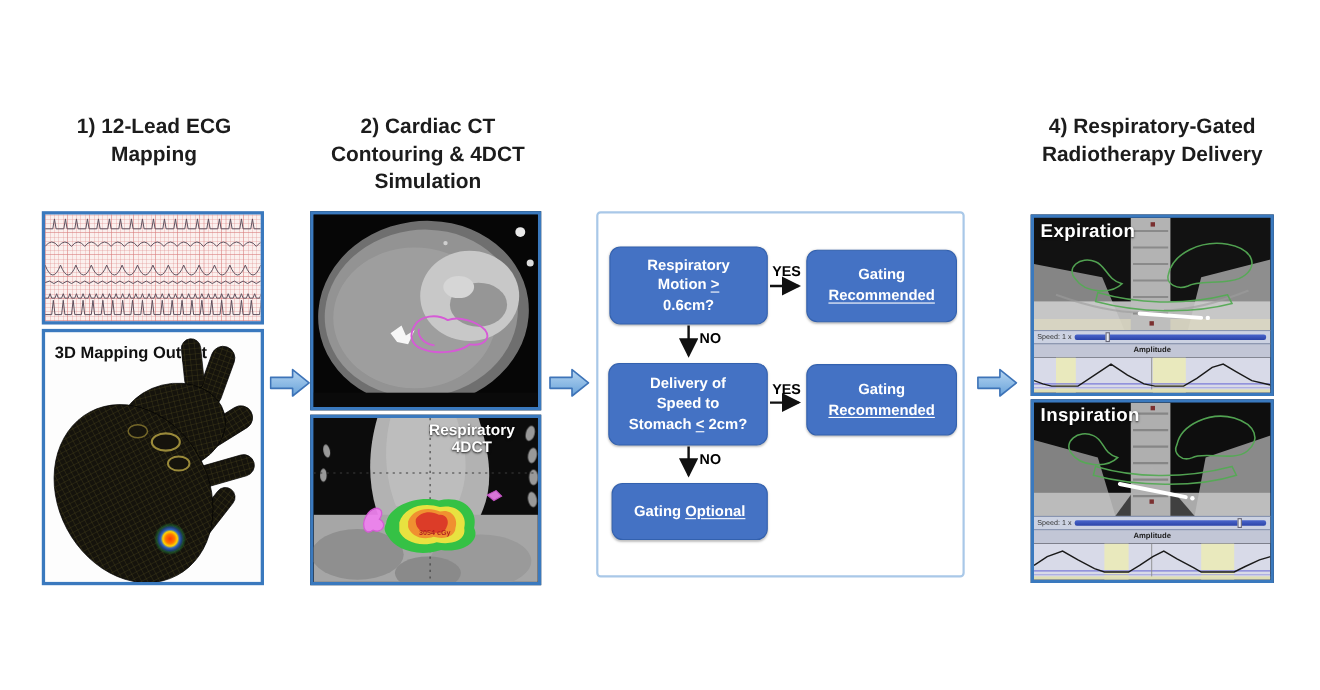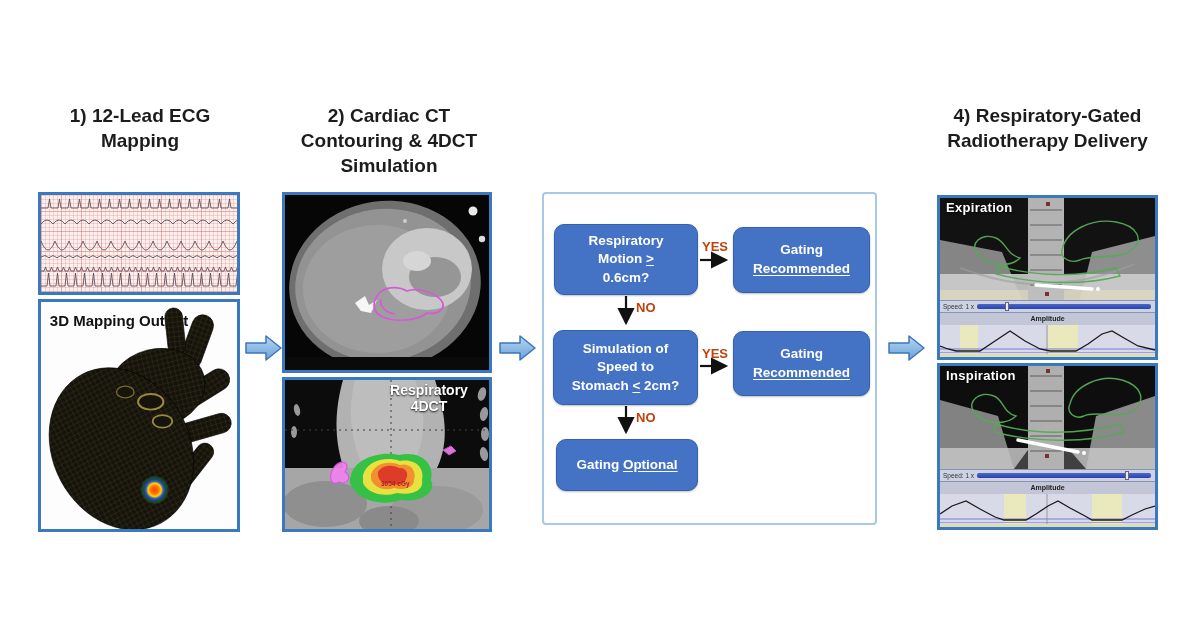--- a/index.html
+++ b/index.html
@@ -22,41 +22,41 @@
       repeating-linear-gradient(90deg,rgba(219,128,128,.28) 0 1px,transparent 1px 4px),
       repeating-linear-gradient(0deg,rgba(205,95,95,.35) 0 1px,transparent 1px 20px),
       repeating-linear-gradient(90deg,rgba(205,95,95,.35) 0 1px,transparent 1px 20px);}
   #map-panel{left:38px;top:299px;width:202px;height:233px;background:#fdfdfd;}
   #ct-panel{left:282px;top:192px;width:210px;height:181px;background:#060606;}
   #dct-panel{left:282px;top:377px;width:210px;height:155px;background:#0c0c0c;}
   #exp-panel{left:937px;top:195px;width:221px;height:165px;background:#101018;}
   #insp-panel{left:937px;top:363px;width:221px;height:167px;background:#101018;padding-left:10px;}
 
   .map-label{position:absolute;left:8px;top:10px;width:140px;text-align:center;font-weight:bold;font-size:15px;line-height:1.25;color:#111;}
-  .xray-label{position:absolute;left:6px;top:2px;font-weight:bold;font-size:13px;color:#fff;text-shadow:0 1px 2px rgba(0,0,0,.8);letter-spacing:.3px;}
+  .xray-label{position:absolute;left:6px;top:2px;font-weight:bold;font-size:17px;color:#fff;text-shadow:0 1px 2px rgba(0,0,0,.8);letter-spacing:.3px;}
   .dct-label{position:absolute;right:4px;top:2px;width:112px;text-align:center;font-weight:bold;font-size:14px;line-height:1.15;color:#fff;text-shadow:0 1px 2px rgba(0,0,0,.9);}
 
   
   .ctrl-speed{position:absolute;left:0;width:215px;height:12px;background:#ccd2e2;display:flex;align-items:center;border-top:1px solid #8894b0;box-sizing:border-box;}
   .ctrl-speed .sp-label{font-size:6.5px;color:#333;margin:0 3px;white-space:nowrap;}
   .ctrl-speed .slider{position:relative;flex:1;height:5px;background:linear-gradient(#4a66cc,#2b43a8);border-radius:2px;margin-right:4px;}
   .ctrl-speed .handle{position:absolute;top:-2px;width:4px;height:9px;background:#e8ecf6;border:1px solid #667;box-sizing:border-box;}
   .ctrl-amp{position:absolute;left:0;width:215px;height:13px;background:#c2c6d6;border-top:1px solid #8894b0;box-sizing:border-box;text-align:center;font-size:7px;font-weight:bold;color:#222;line-height:12px;}
   .wave{position:absolute;left:0;width:215px;}
 
   
   #flow-panel{position:absolute;left:542px;top:192px;width:335px;height:333px;border:2px solid #A9C8E8;border-radius:4px;background:#fff;box-sizing:border-box;}
   .fbox{position:absolute;background:#4472C4;border:1.5px solid #3361AE;border-radius:10px;color:#fff;font-weight:bold;font-size:13.5px;line-height:1.38;display:flex;align-items:center;justify-content:center;text-align:center;box-sizing:border-box;box-shadow:0 1px 2px rgba(0,0,0,.25);}
   #fbox-a{left:10px;top:30px;width:144px;height:71px;}
   #fbox-b{left:189px;top:33px;width:137px;height:66px;}
   #fbox-c{left:9px;top:136px;width:145px;height:75px;}
   #fbox-d{left:189px;top:137px;width:137px;height:65px;}
   #fbox-e{left:12px;top:245px;width:142px;height:52px;}
   .u{text-decoration:underline;text-underline-offset:2px;}
-  .flow-label{position:absolute;font-weight:bold;font-size:13px;color:#c2410c;}
+  .flow-label{position:absolute;font-weight:bold;font-size:13px;color:#000000;}
   #lbl-yes1{left:155px;top:45px;width:32px;text-align:center;}
   #lbl-yes2{left:155px;top:152px;width:32px;text-align:center;}
   #lbl-no1{left:92px;top:106px;}
   #lbl-no2{left:92px;top:216px;}
   .flow-arrows{position:absolute;left:0;top:0;pointer-events:none;}
 
   .block-arrow{position:absolute;width:38px;height:30px;}
   #arrow1{left:245px;top:333px;}
   #arrow2{left:499px;top:333px;}
   #arrow3{left:888px;top:333px;}
@@ -207,21 +207,21 @@
 
     <div class="fbox" id="fbox-b">
       <div>
         <span>Gating</span><br>
         <span class="u">Recommended</span>
       </div>
     </div>
 
     <div class="fbox" id="fbox-c">
       <div>
-        <span>Simulation of</span><br>
+        <span>Delivery of</span><br>
         <span>Speed to</span><br>
         <span>Stomach </span><span class="u">&lt;</span><span> 2cm?</span>
       </div>
     </div>
 
     <div class="fbox" id="fbox-d">
       <div>
         <span>Gating</span><br>
         <span class="u">Recommended</span>
       </div>

